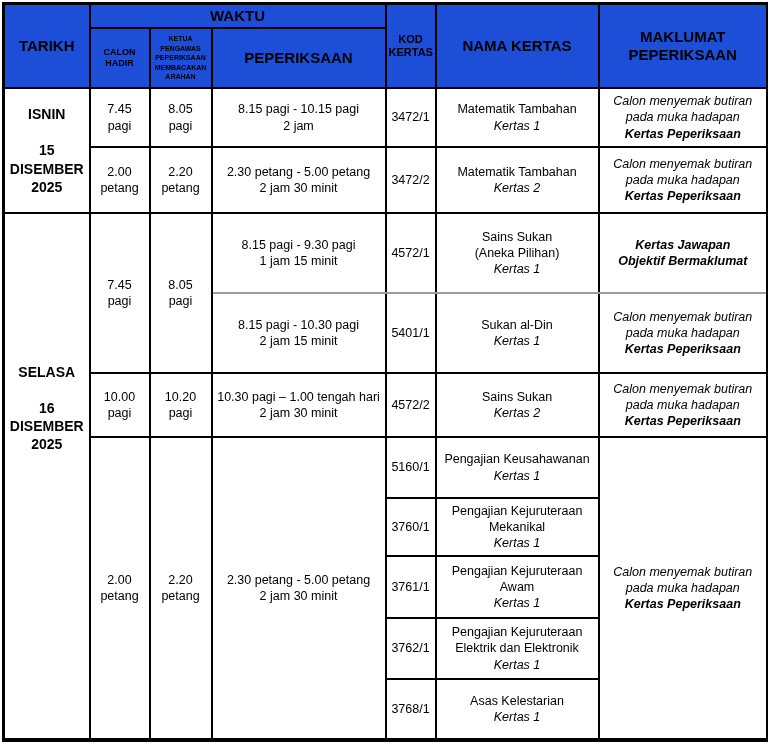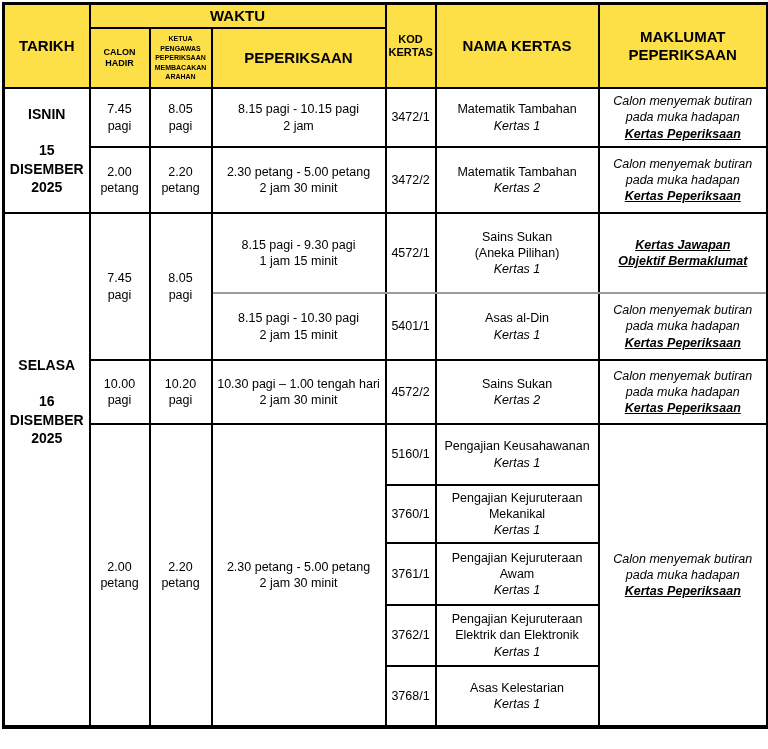--- a/index.html
+++ b/index.html
@@ -17,31 +17,31 @@
     border: 3px solid #000;
     border-bottom-width: 4px;
   }
   th, td {
     border: 2px solid #000;
     text-align: center;
     vertical-align: middle;
     padding: 2px;
     overflow: hidden;
   }
-  thead th { background: #fde047; font-weight: bold; }
+  thead th { background: #1d4ed8; font-weight: bold; }
   .pl { white-space: pre-line; display: block; }
   .h-big  { font-size: 15px; line-height: 1.2; }
   .h-small{ font-size: 9px;  line-height: 1.25; }
   .h-tiny { font-size: 7px;  line-height: 1.35; }
   .h-kod  { font-size: 11px; line-height: 1.2; }
   td { font-size: 12.5px; line-height: 1.3; }
   td.day-cell { font-weight: bold; font-size: 14px; line-height: 1.3; margin-top: 12px; }
   td.day-cell .offset-up { transform: translateY(-68px); }
   .it { font-style: italic; }
-  .bi { font-style: italic; font-weight: bold; text-decoration: underline; }
+  .bi { font-style: italic; font-weight: bold; }
   
   td.gb { border-bottom: 2px solid #9c9c9c; }
   td.gt { border-top: 2px solid #9c9c9c; }
 </style>
 </head>
 <body>
 
 <table class="timetable">
   <colgroup>
     <col style="width:86px">
@@ -181,30 +181,30 @@
         <span class="pl">Sains Sukan
 (Aneka Pilihan)</span>
         <span class="pl it">Kertas 1</span>
       </td>
       <td class="gb">
         <span class="pl bi">Kertas Jawapan
 Objektif Bermaklumat</span>
       </td>
     </tr>
 
-    <tr style="height:67px">
+    <tr style="height:80px">
       <td class="gt">
           <span class="pl">8.15 pagi - 10.30 pagi
 2 jam 15 minit</span>
         </td>
       <td class="gt">
           <span class="pl">5401/1</span>
         </td>
       <td class="gt">
-        <span class="pl">Asas al-Din</span>
+        <span class="pl">Sukan al-Din</span>
         <span class="pl it">Kertas 1</span>
       </td>
       <td class="gt">
         <span class="pl it">Calon menyemak butiran
 pada muka hadapan</span>
         <span class="pl bi">Kertas Peperiksaan</span>
       </td>
     </tr>
 
     <tr style="height:64px">

